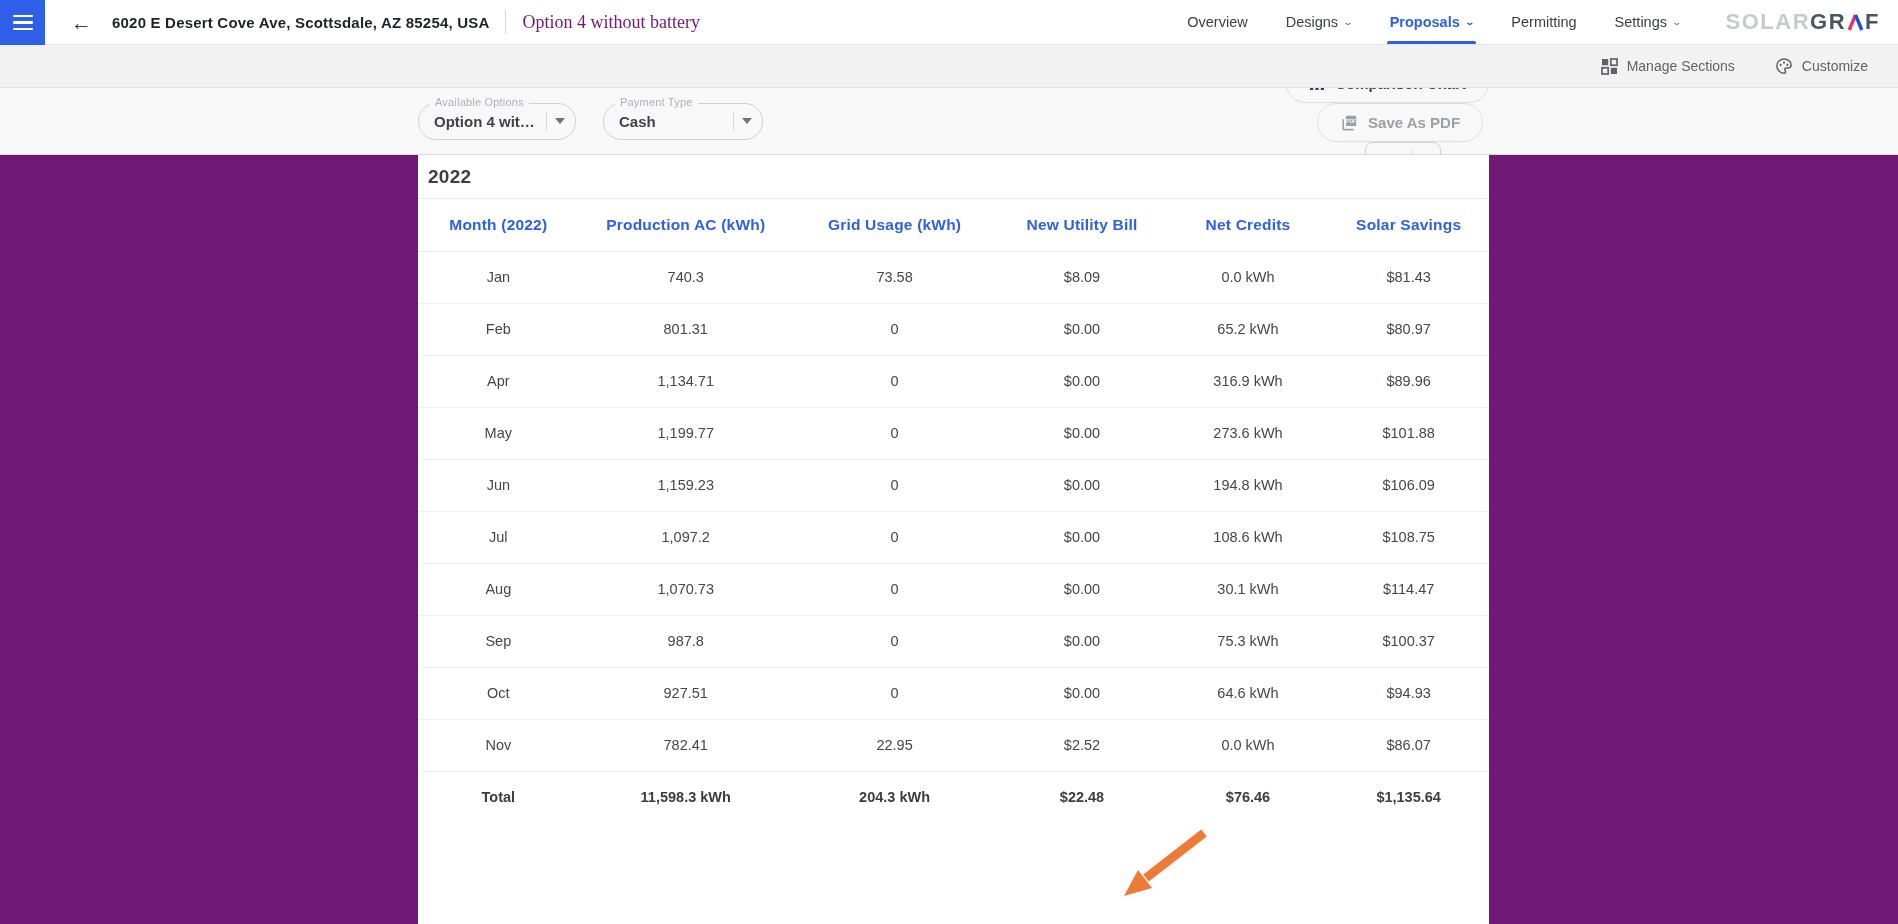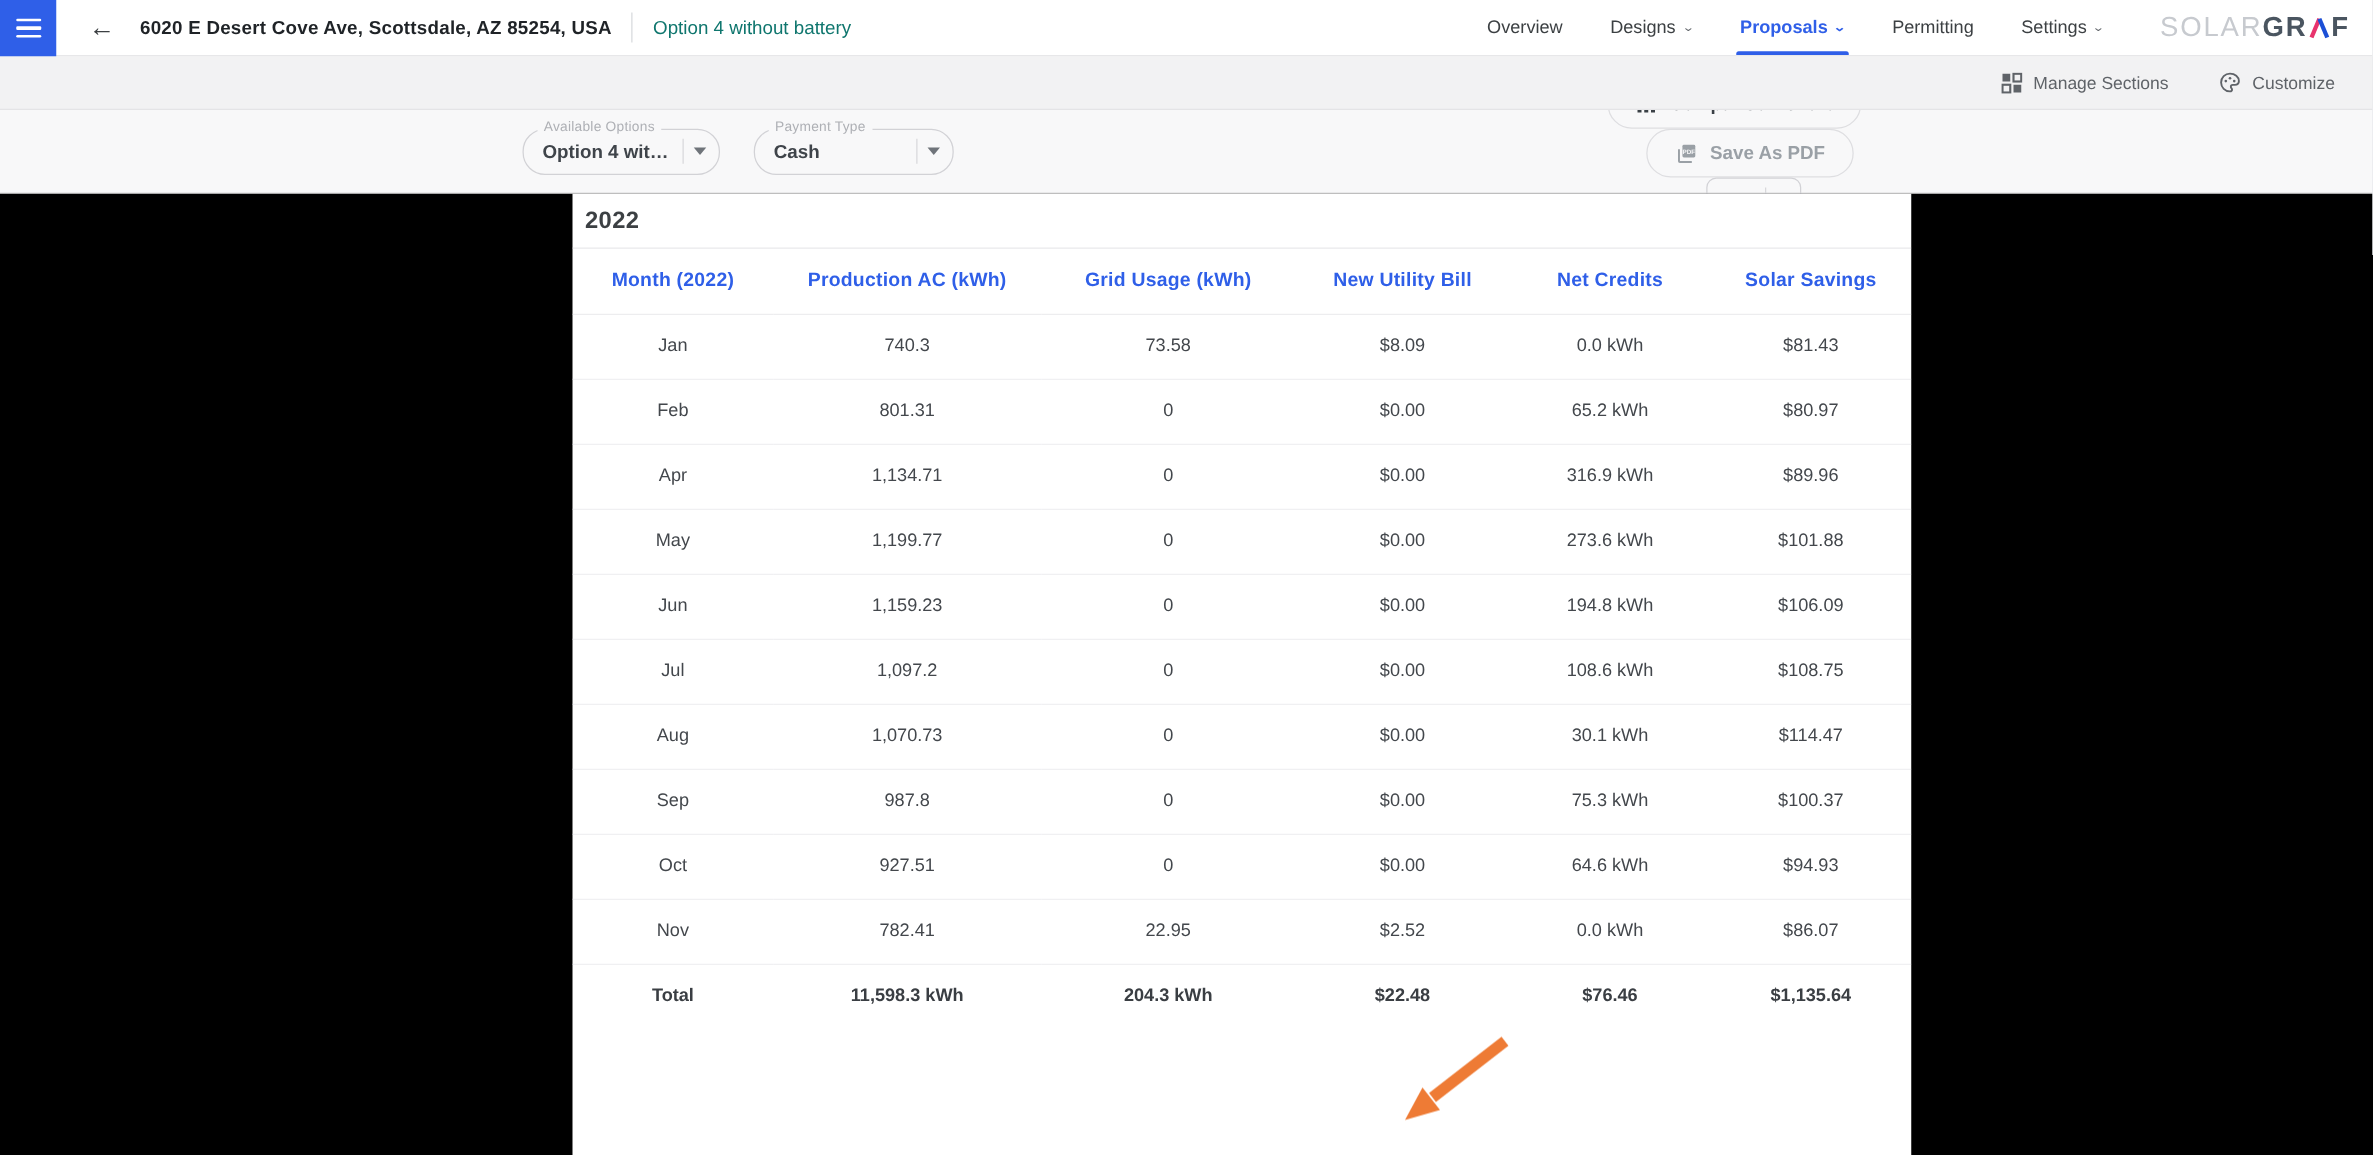--- a/index.html
+++ b/index.html
@@ -7,30 +7,30 @@
   body { font-family:"Liberation Sans", sans-serif; background:#e9eaed; color:#3c4043; }
 
   
   .app-header { height:45px; background:#fff; border-bottom:1px solid #e7e7e9; display:flex; align-items:stretch; position:relative; z-index:3; }
   .hamburger { width:45px; height:45px; background:#2f5fe8; display:flex; flex-direction:column; justify-content:center; align-items:center; gap:4px; cursor:pointer; flex:0 0 45px; }
   .hamburger span { display:block; width:20px; height:2.5px; background:#fff; border-radius:1px; }
   .hdr-left { display:flex; align-items:center; }
   .back-arrow { margin-left:26px; font-size:21px; color:#3c4043; cursor:pointer; line-height:1; }
   .address { margin-left:20px; font-size:15px; font-weight:bold; color:#1f2327; letter-spacing:.2px; }
   .hdr-divider { width:1px; height:24px; background:#d7dadd; margin:auto 16px; align-self:center; }
-  .option-label { font-size:15px; color:#0f766e; align-self:center; }
+  .option-label { font-size:18px; color:#701a75; align-self:center;font-family:Liberation Serif, serif; }
   .hdr-spacer { flex:1; }
   .nav { display:flex; align-items:stretch; gap:0; }
   .nav-item { display:flex; align-items:center; padding:0 19px; font-size:14.5px; color:#3c4043; cursor:pointer; position:relative; }
   .nav-item .caret { font-size:9px; margin-left:6px; color:#5f6368; transform:scaleX(1.4); }
   .nav-item.active { color:#2f5fe8; font-weight:bold; }
   .nav-item.active .caret { color:#2f5fe8; }
   .nav-item.active::after { content:""; position:absolute; left:16px; right:16px; bottom:0; height:3px; background:#2f5fe8; border-radius:2px 2px 0 0; }
   .logo { display:flex; align-items:center; font-size:22px; letter-spacing:1.5px; margin:0 18px 0 26px; font-weight:bold; white-space:nowrap; }
-  .logo .lt { color:#c7cacf; font-weight:normal; }
+  .logo .lt { color:#c7cacf; font-weight:bold; }
   .logo .bd { color:#4a5560; }
   .logo svg { margin:0 1px; display:block; }
 
   
   .section-bar { height:43px; background:#f2f2f3; border-bottom:1px solid #e4e4e6; display:flex; justify-content:flex-end; align-items:center; gap:40px; padding-right:30px; position:relative; z-index:2; }
   .bar-action { display:flex; align-items:center; gap:9px; font-size:14px; color:#5f6368; cursor:pointer; }
   .bar-action svg { display:block; }
 
   
   .toolbar { height:67px; background:#f8f8f9; border-bottom:1px solid #d9d9dc; display:flex; align-items:center; }
@@ -44,21 +44,21 @@
   .sf-payment { width:160px; margin-left:27px; }
   .toolbar-right { margin-left:auto; display:flex; align-items:center;flex-direction:column; }
   .btn { height:39px; border:1px solid #dedee1; border-radius:20px; background:transparent; display:flex; align-items:center; padding:0 22px; cursor:pointer; font-family:"Liberation Sans",sans-serif; }
   .btn-chart { font-size:15px; font-weight:bold; color:#3a4046; gap:10px; }
   .btn-pdf { font-size:15px; color:#9aa0a6; gap:9px; margin-left:25px; font-weight:bold; }
   .lang-box { margin-left:30px; width:76px; height:37px; border:1px solid #d2d2d6; border-radius:8px; display:flex; align-items:center; padding:0 9px 0 14px; cursor:pointer; }
   .lang-box .lval { font-size:14px; color:#3f444a; flex:1; }
   .lang-box .vdiv { width:1px; height:20px; background:#d8d8db; margin-right:8px; }
 
   
-  .content { position:relative; height:769px; background:#000000;padding-left:40px; }
+  .content { position:relative; height:769px; background:#701a75; }
   .card { margin-left:418px; width:1071px; height:100%; background:#fff; overflow:hidden; }
   .year-heading { font-size:19px; font-weight:bold; color:#3c4043; padding:11px 10px 10px; border-bottom:1px solid #e9e9eb; letter-spacing:.3px; }
   table.data { width:100%; border-collapse:collapse; table-layout:fixed; }
   table.data th { height:52px; font-size:15.5px; font-weight:bold; color:#2f5fe8; text-align:center; border-bottom:1px solid #ededef; letter-spacing:.2px; }
   table.data td { height:52px; font-size:14.5px; color:#43474c; text-align:center; border-bottom:1px solid #f0f0f2; }
   table.data tr.total td { font-weight:bold; color:#3a3e43; border-bottom:none; }
 
   
   .anno-arrow { position:absolute; left:1116px; top:826px; width:96px; height:80px; pointer-events:none; z-index:5; }
 </style>

